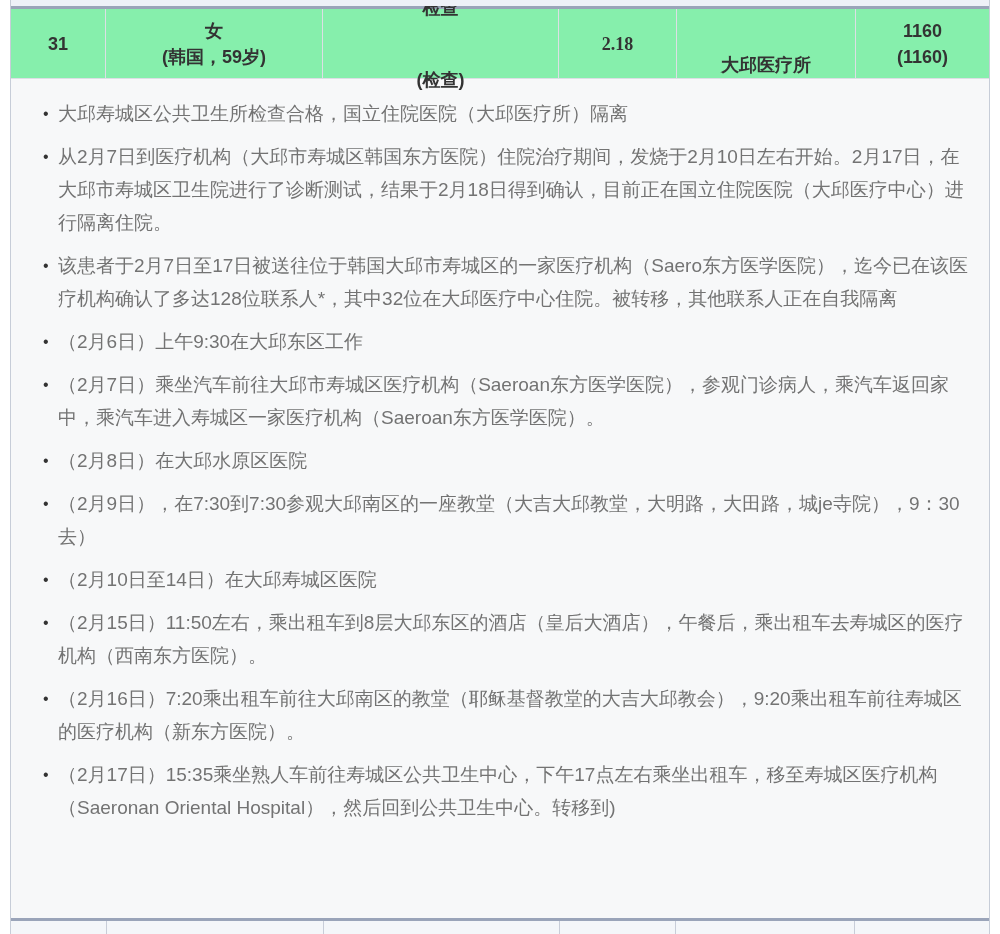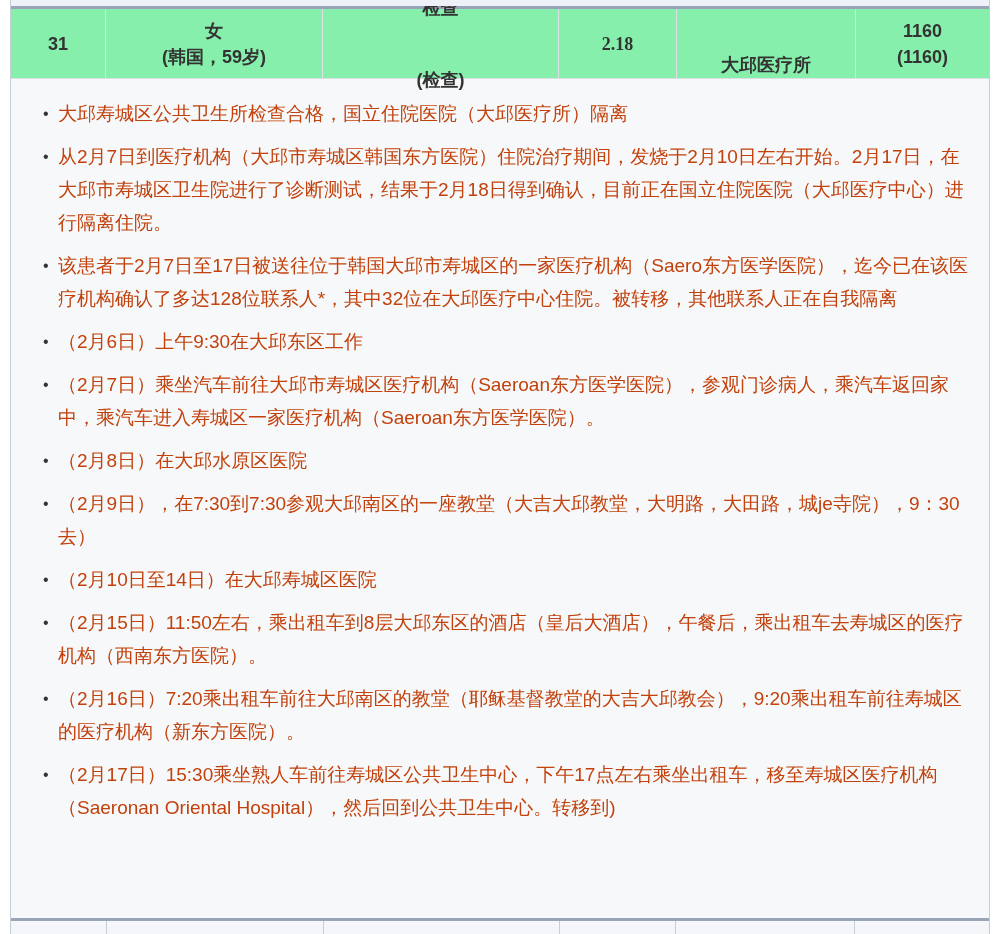--- a/index.html
+++ b/index.html
@@ -60,21 +60,21 @@
   .details-list {
     list-style:none;
     padding:18px 18px 0 47px;
   }
   .details-list li {
     position:relative;
     font-size:19px;
     font-weight:500;
     line-height:33px;
     margin:10px 0;
-    color:#c2410c;
+    color:#737373;
   }
   .details-list li:first-child { margin-top:0; }
   .details-list li::before {
     content:"•";
     position:absolute;
     left:-15px; top:0;
     font-size:16px;
     color:#333333;
   }
   
@@ -131,21 +131,21 @@
         <li>大邱寿城区公共卫生所检查合格，国立住院医院（大邱医疗所）隔离</li>
         <li>从2月7日到医疗机构（大邱市寿城区韩国东方医院）住院治疗期间，发烧于2月10日左右开始。2月17日，在大邱市寿城区卫生院进行了诊断测试，结果于2月18日得到确认，目前正在国立住院医院（大邱医疗中心）进行隔离住院。</li>
         <li>该患者于2月7日至17日被送往位于韩国大邱市寿城区的一家医疗机构（Saero东方医学医院），迄今已在该医疗机构确认了多达128位联系人*，其中32位在大邱医疗中心住院。被转移，其他联系人正在自我隔离</li>
         <li>（2月6日）上午9:30在大邱东区工作</li>
         <li>（2月7日）乘坐汽车前往大邱市寿城区医疗机构（Saeroan东方医学医院），参观门诊病人，乘汽车返回家中，乘汽车进入寿城区一家医疗机构（Saeroan东方医学医院）。</li>
         <li>（2月8日）在大邱水原区医院</li>
         <li>（2月9日），在7:30到7:30参观大邱南区的一座教堂（大吉大邱教堂，大明路，大田路，城je寺院），9：30去）</li>
         <li>（2月10日至14日）在大邱寿城区医院</li>
         <li>（2月15日）11:50左右，乘出租车到8层大邱东区的酒店（皇后大酒店），午餐后，乘出租车去寿城区的医疗机构（西南东方医院）。</li>
         <li>（2月16日）7:20乘出租车前往大邱南区的教堂（耶稣基督教堂的大吉大邱教会），9:20乘出租车前往寿城区的医疗机构（新东方医院）。</li>
-        <li>（2月17日）15:30乘坐熟人车前往寿城区公共卫生中心，下午17点左右乘坐出租车，移至寿城区医疗机构（Saeronan Oriental Hospital），然后回到公共卫生中心。转移到)</li>
+        <li>（2月17日）15:35乘坐熟人车前往寿城区公共卫生中心，下午17点左右乘坐出租车，移至寿城区医疗机构（Saeronan Oriental Hospital），然后回到公共卫生中心。转移到)</li>
       </ul>
     </div>
 
     <div class="hborder"></div>
 
     <div class="strip-bottom">
       <div class="vdiv d1"></div>
       <div class="vdiv d2"></div>
       <div class="vdiv d3"></div>
       <div class="vdiv d4"></div>

